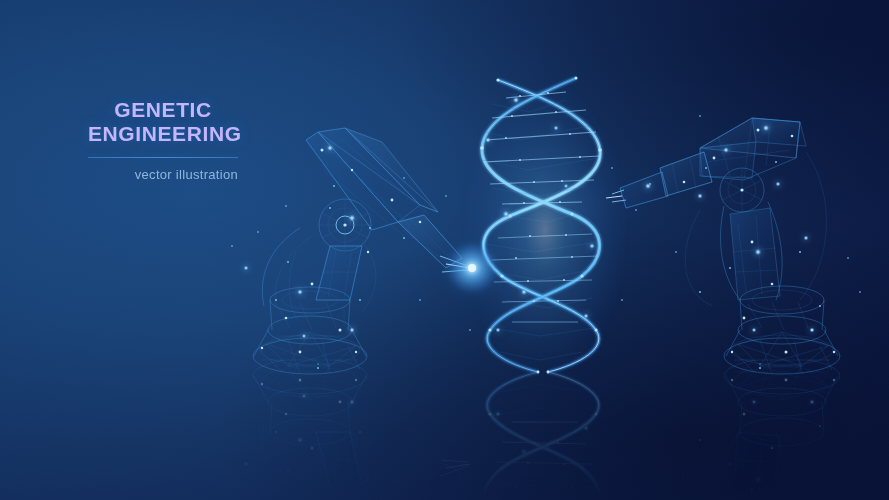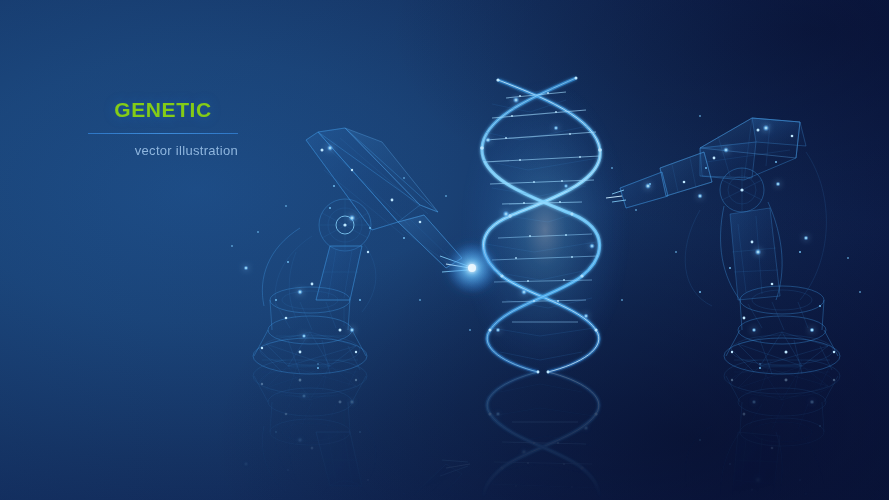--- a/index.html
+++ b/index.html
@@ -16,21 +16,21 @@
   .bg-vig{
     background:
       radial-gradient(90% 80% at 78% 88%, rgba(5,10,38,.55) 0%, rgba(5,10,38,0) 60%),
       radial-gradient(80% 70% at 92% 6%, rgba(5,10,38,.45) 0%, rgba(5,10,38,0) 60%),
       linear-gradient(118deg, rgba(30,88,150,.22) 0%, rgba(10,22,64,0) 48%, rgba(6,12,42,.35) 100%);
   }
 
   
   .textblock{position:absolute;left:88px;top:98px;width:150px;}
   .title{
-    color:#84cc16;font-weight:bold;font-size:21px;line-height:24px;
+    color:#c4b5fd;font-weight:bold;font-size:21px;line-height:24px;
     letter-spacing:.6px;text-align:center;margin:0;
     text-shadow:0 0 12px rgba(31,133,232,.35);
   }
   .rule{height:1px;background:linear-gradient(90deg,#2f79c8,#3f8fdd 50%,#2f79c8);margin:11px 0 9px 0;opacity:.95;}
   .subtitle{
     color:#8fb6de;font-size:13px;letter-spacing:.3px;text-align:right;margin:0;
   }
 
   
   .art{position:absolute;inset:0;}
@@ -405,18 +405,19 @@
           <circle cx="700" cy="116" r="1"></circle>
       <circle cx="676" cy="252" r="1"></circle>
           <circle cx="420" cy="300" r="1"></circle>
     </g>
   </svg>
   </div>
 
   <div class="textblock">
     <h1 class="title">
       <span>GENETIC</span><br>
+      <span>ENGINEERING</span>
     </h1>
     <div class="rule"></div>
     <p class="subtitle">vector illustration</p>
   </div>
 
 </div>
 
 </body></html>

